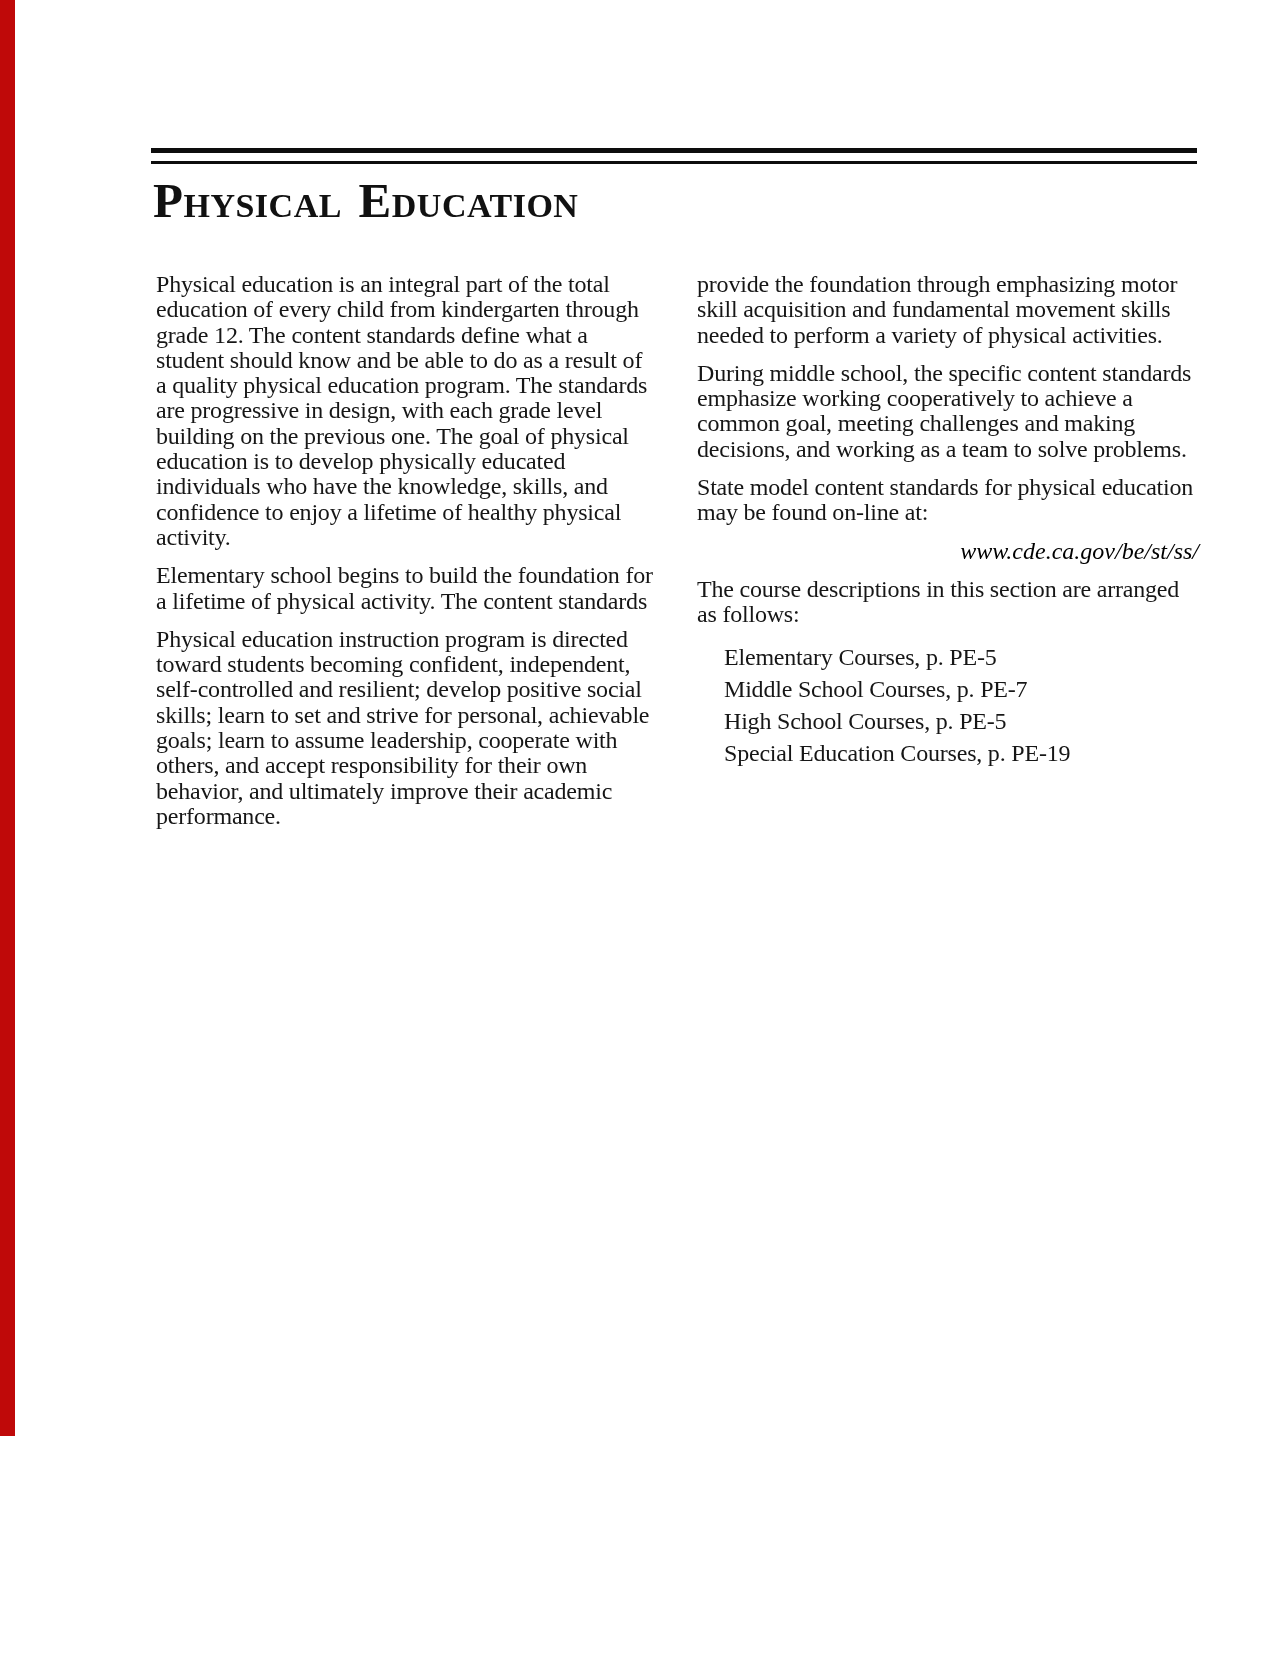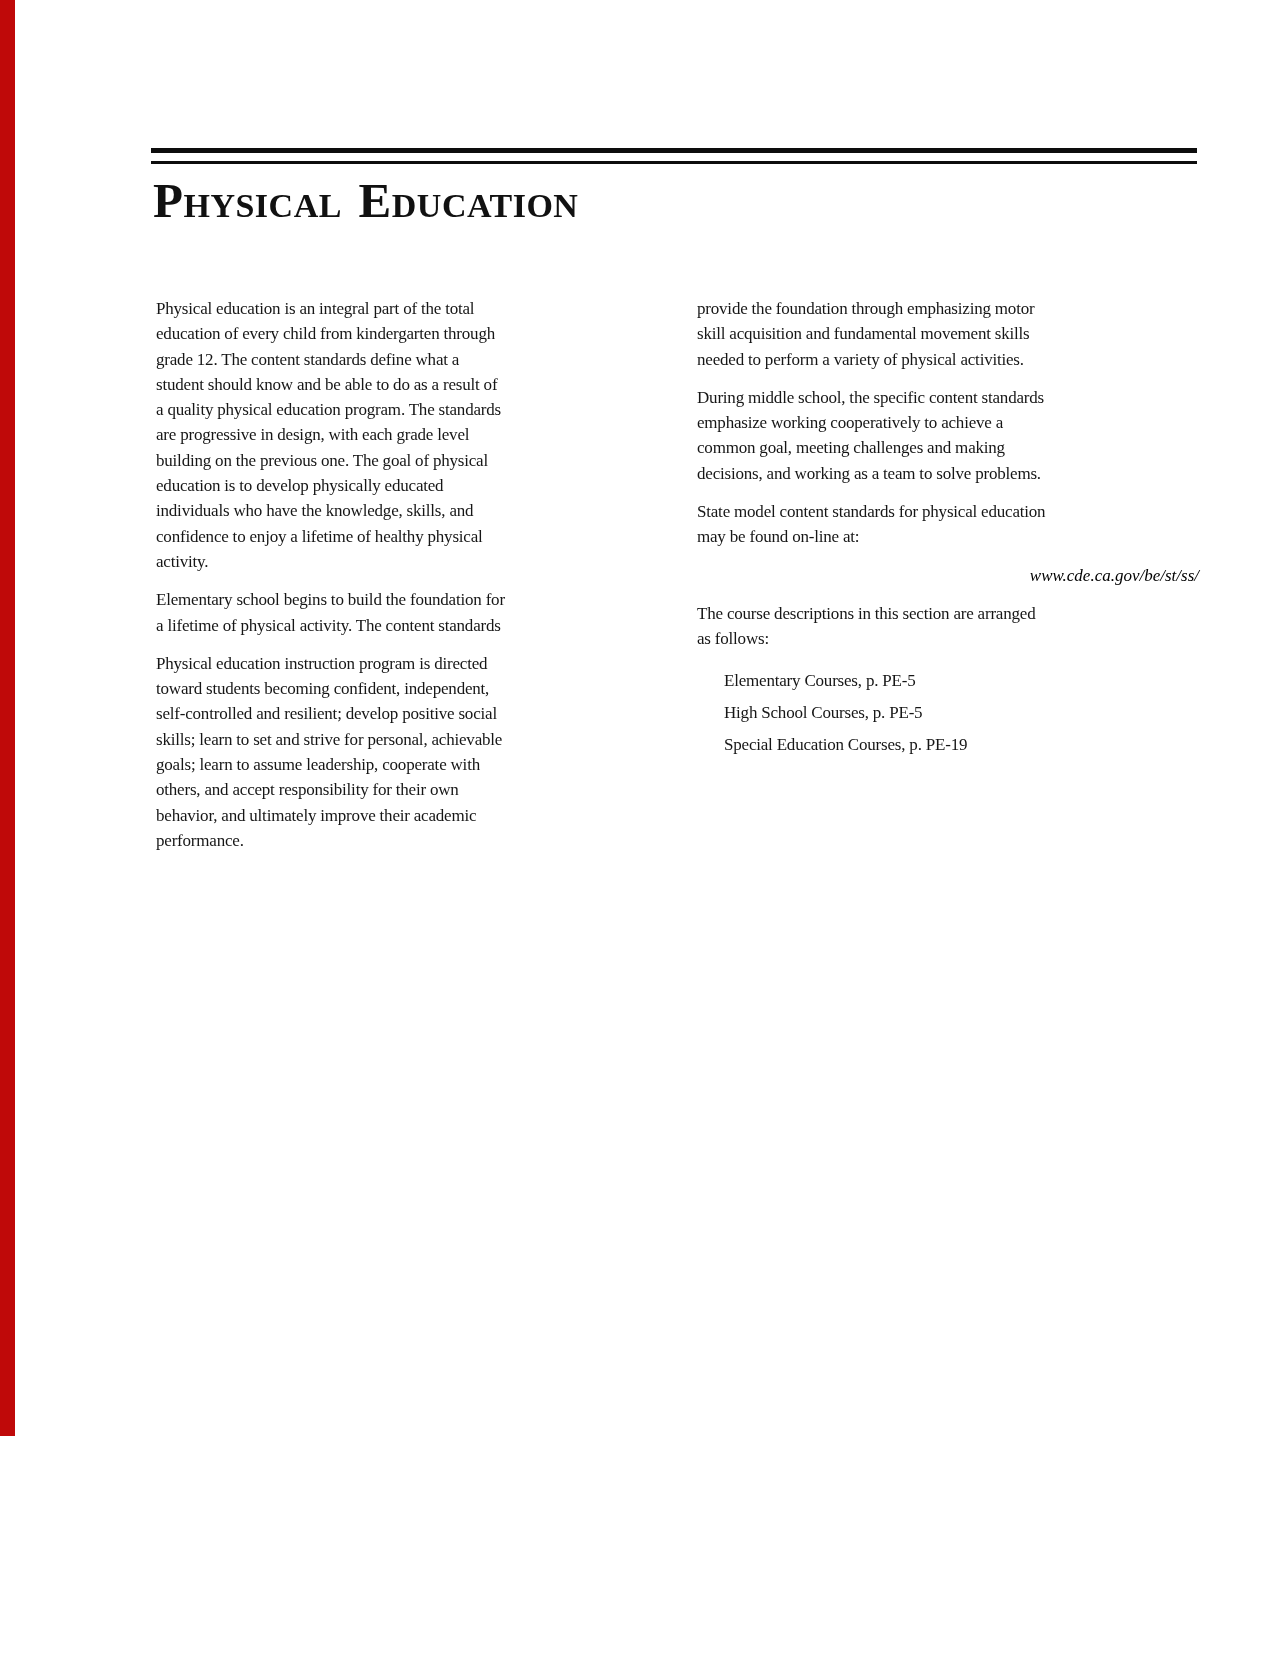--- a/index.html
+++ b/index.html
@@ -34,23 +34,23 @@
     line-height: 1;
     font-weight: bold;
     font-variant: small-caps;
     letter-spacing: 0.5px;
     word-spacing: 4px;
     color: #111111;
     white-space: nowrap;
   }
   .col {
     position: absolute;
-    top: 296px;
+    top: 272px;
     width: 502px;
-    font-size: 17px;
+    font-size: 24px;
     line-height: 25.3px;
     letter-spacing: -0.2px;
   }
   .col-left { left: 156px; }
   .col-right { left: 697px; }
   .col p {
     margin: 0 0 13px 0;
     white-space: pre-line;
   }
   .url-line {
@@ -123,20 +123,21 @@
 emphasize working cooperatively to achieve a
 common goal, meeting challenges and making
 decisions, and working as a team to solve problems.</p>
     <p>State model content standards for physical education
 may be found on-line at:</p>
     <p class="url-line">www.cde.ca.gov/be/st/ss/</p>
     <p>The course descriptions in this section are arranged
 as follows:</p>
     <div class="course-list">
       <div class="course-item">Elementary Courses, p. PE-5</div>
+      <div class="course-item">Middle School Courses, p. PE-7</div>
       <div class="course-item">High School Courses, p. PE-5</div>
       <div class="course-item">Special Education Courses, p. PE-19</div>
     </div>
   </div>
 
   <div class="page-number">PE–1</div>
 
 </div>
 
 </body></html>

